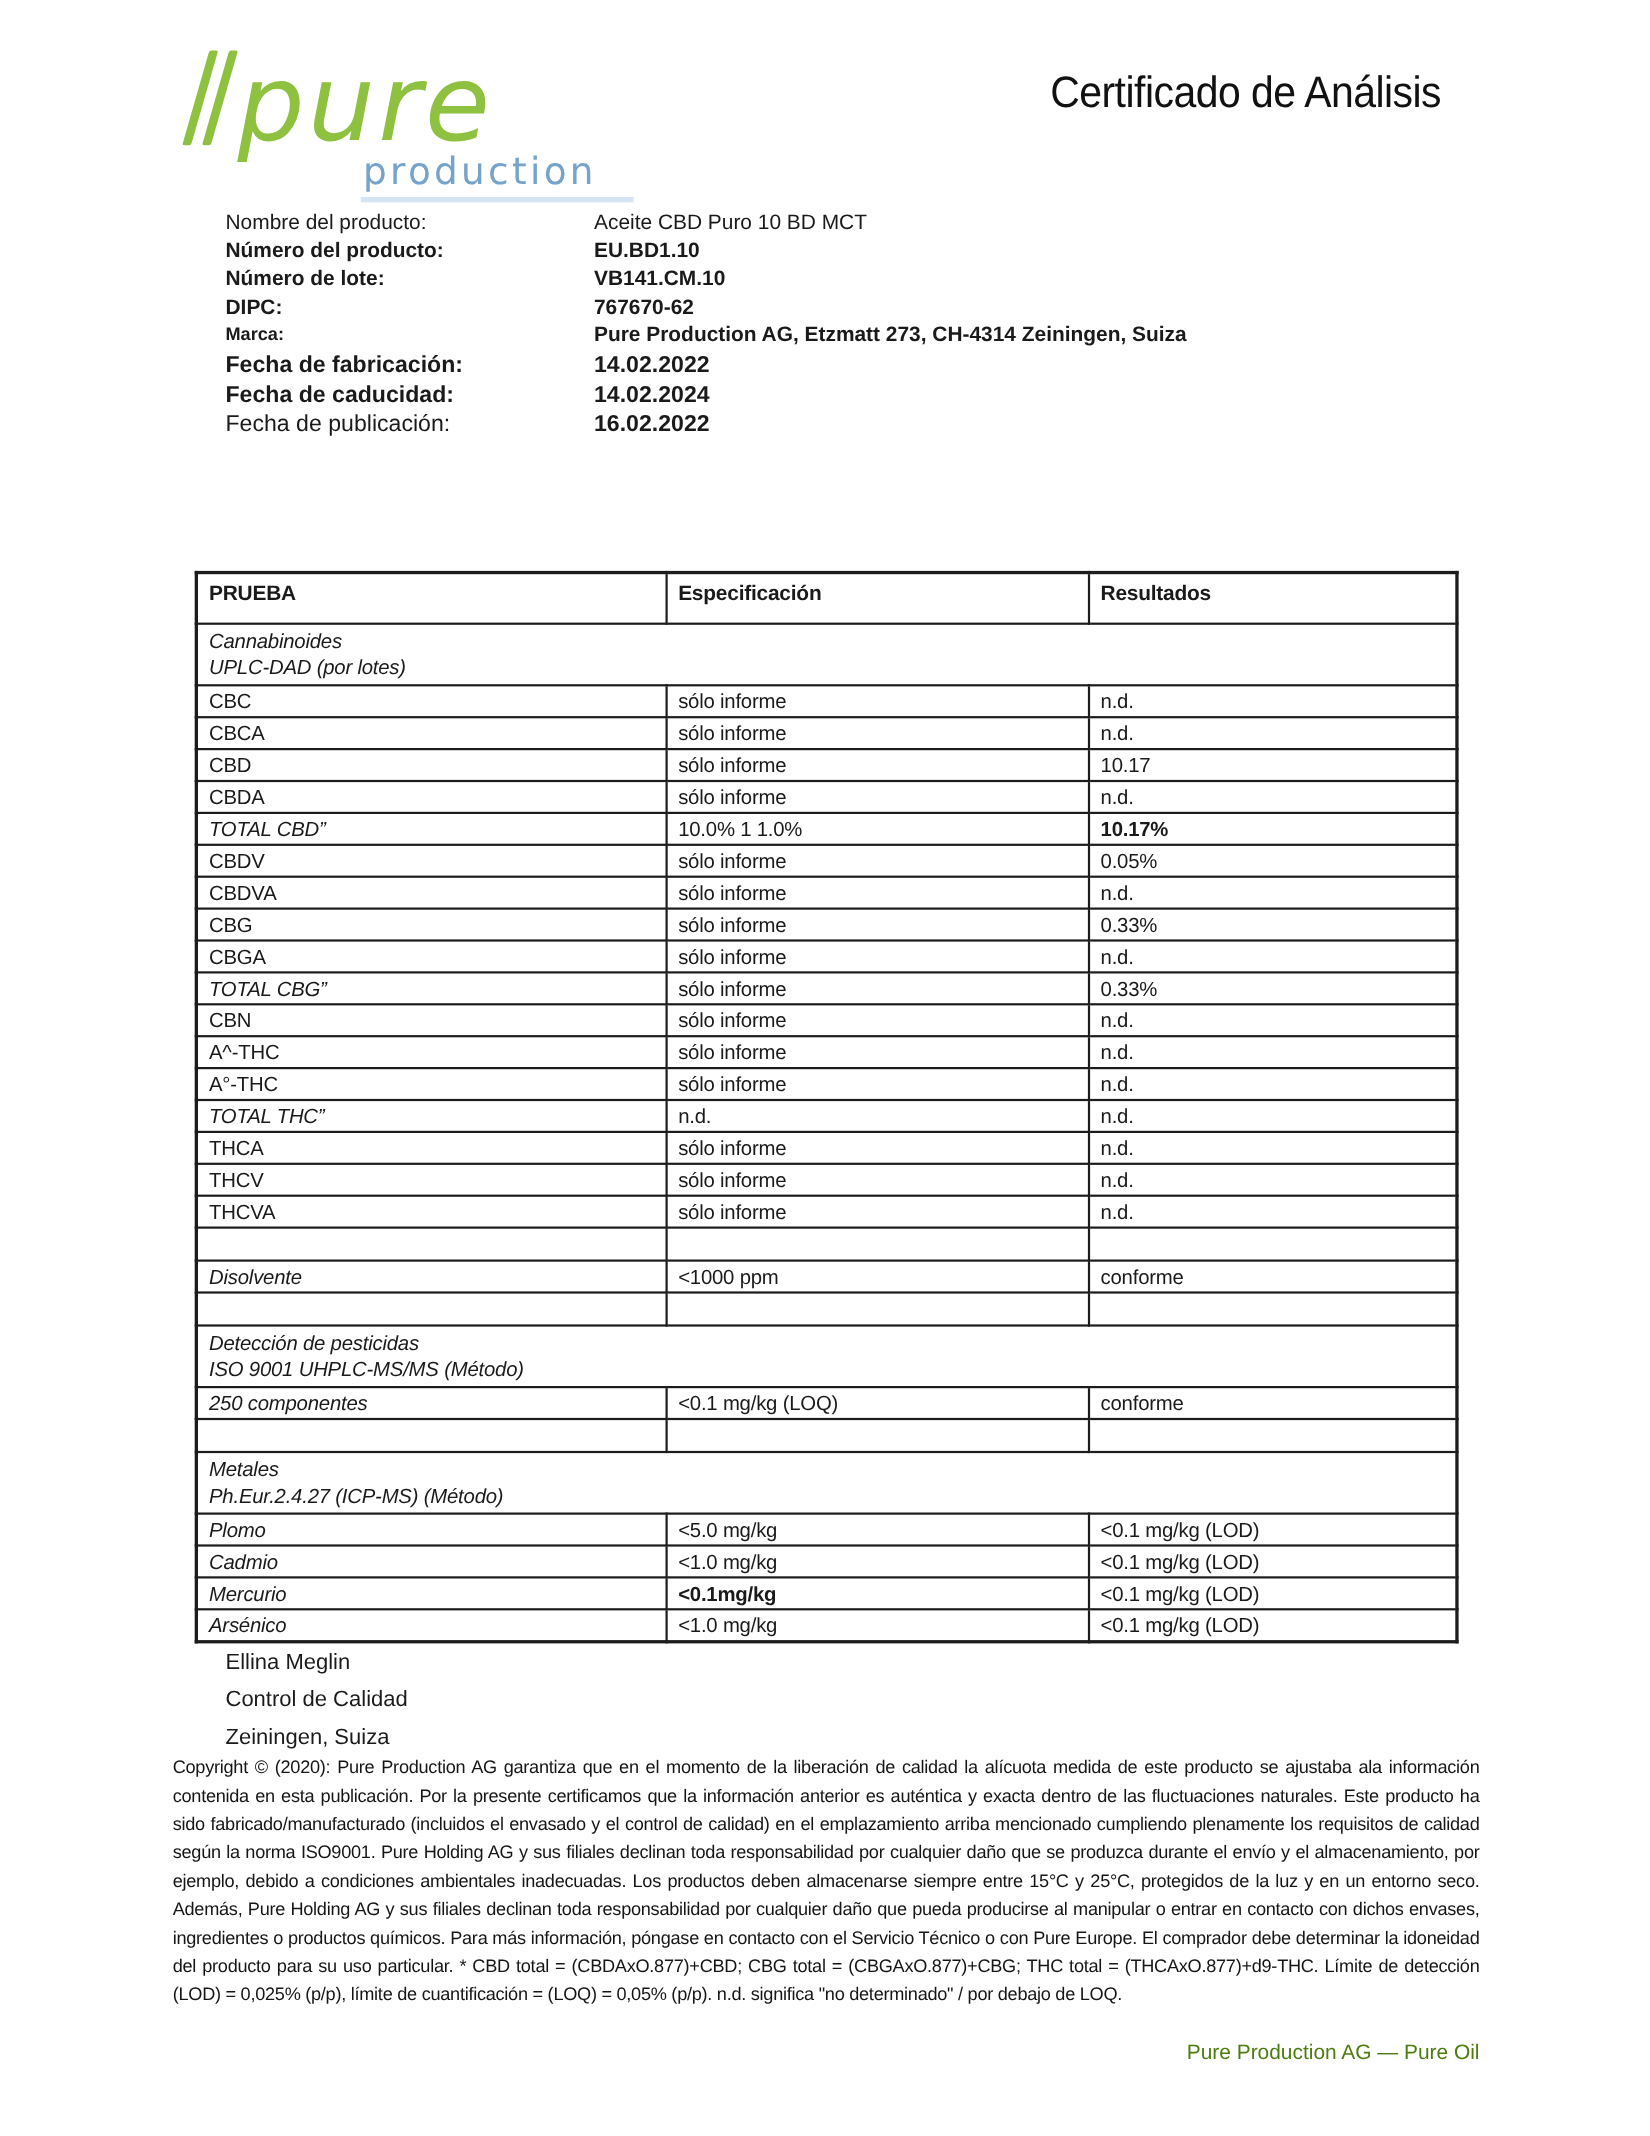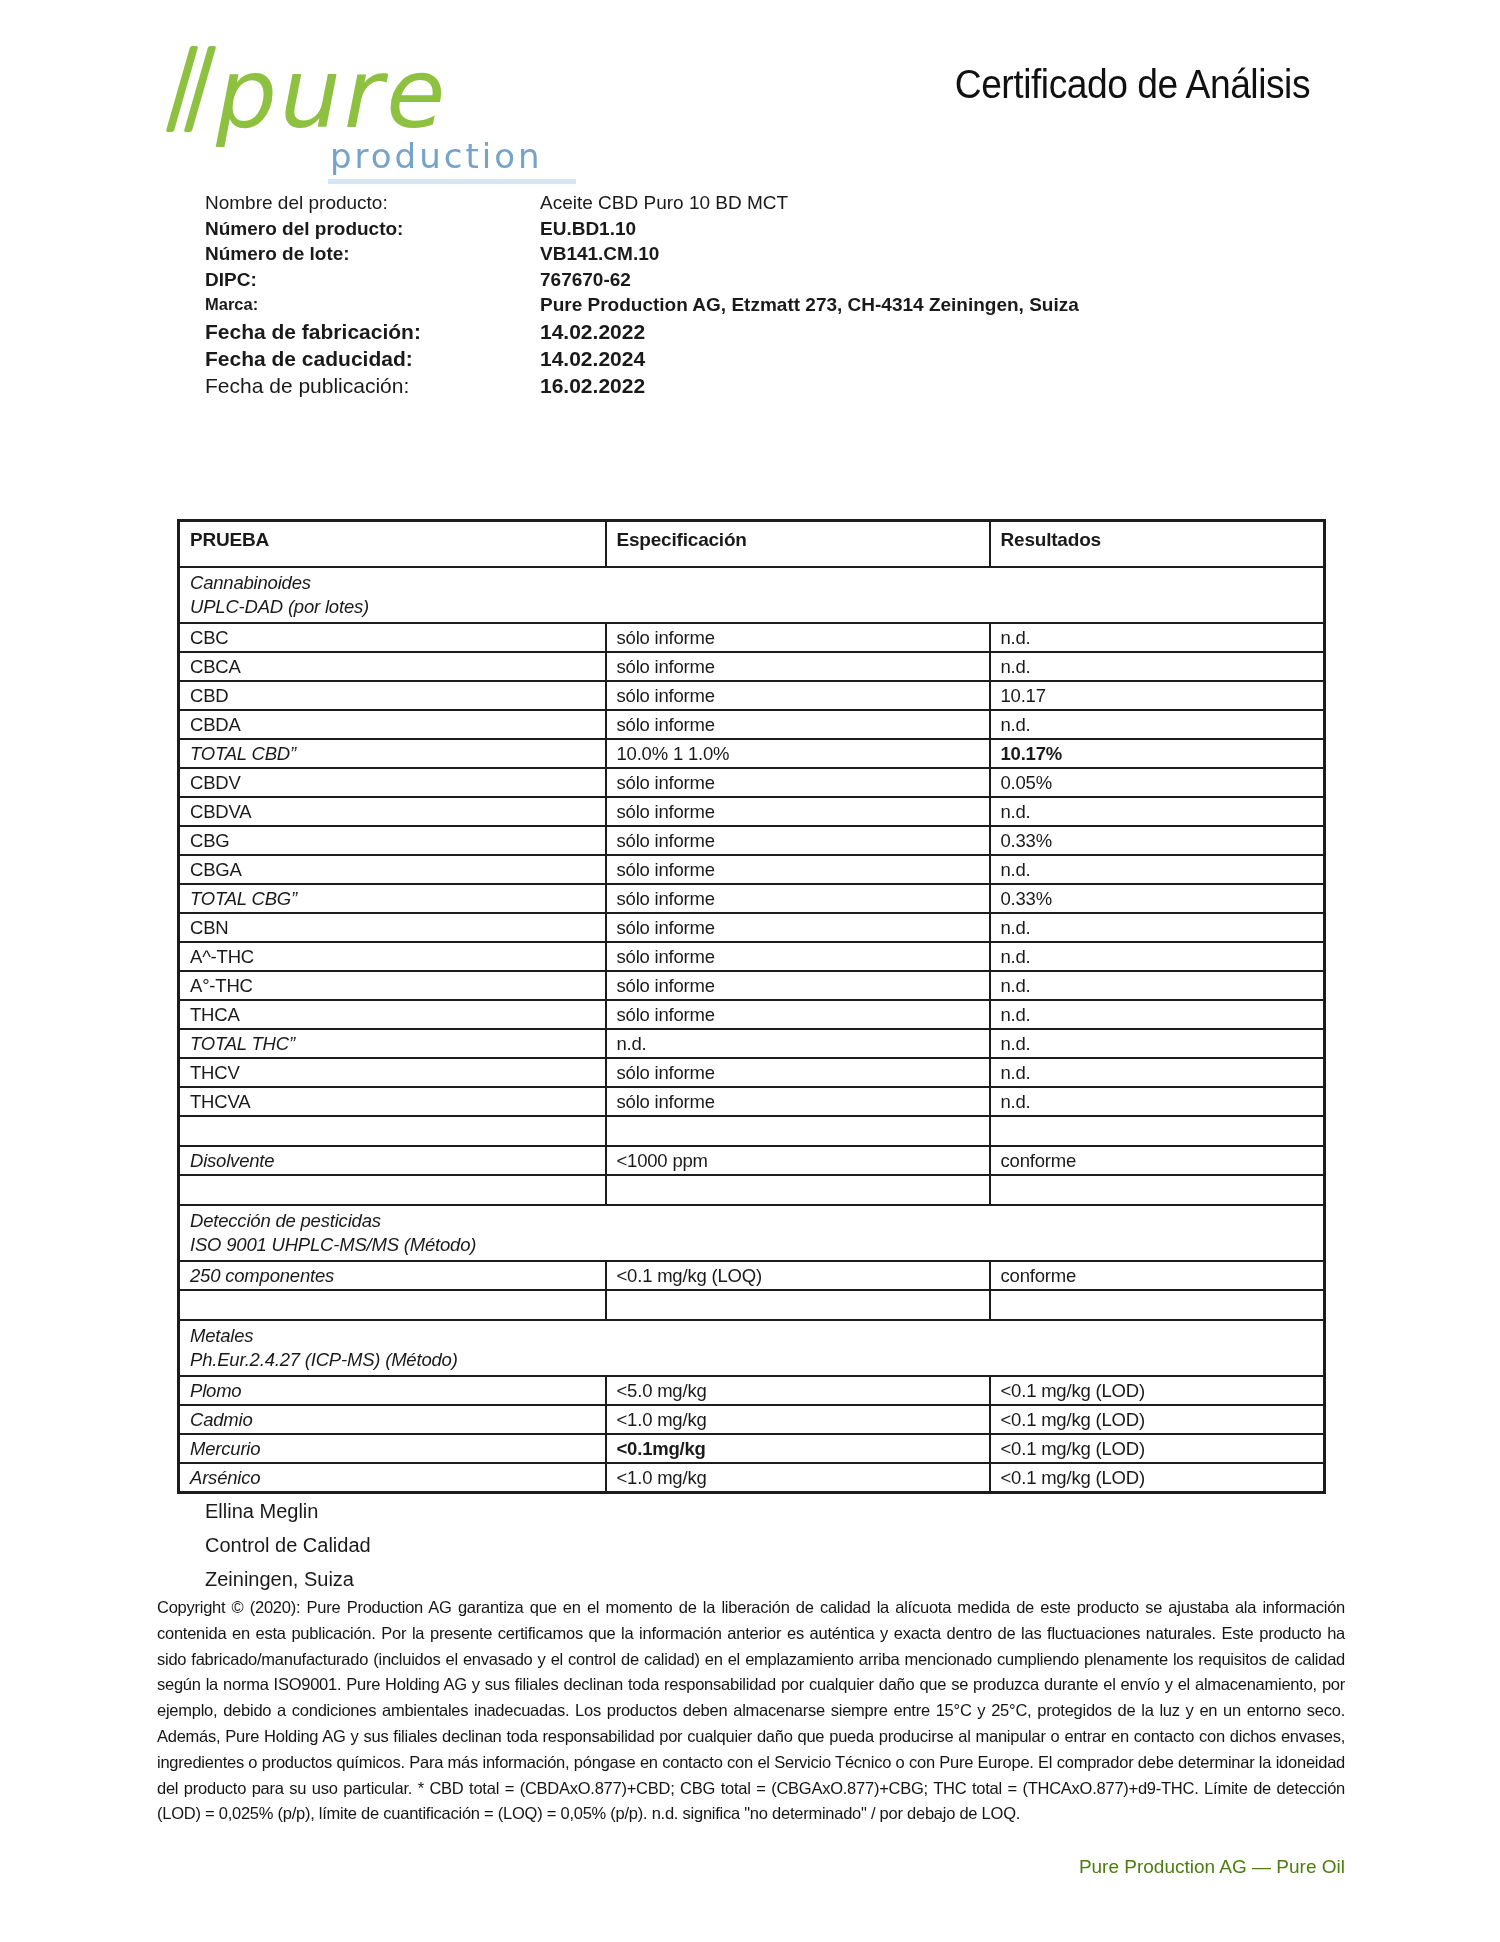--- a/index.html
+++ b/index.html
@@ -213,27 +213,27 @@
           <td class="">A^-THC</td>
           <td class="">sólo informe</td>
           <td class="">n.d.</td>
         </tr>
         <tr class="data-row">
           <td class="">A°-THC</td>
           <td class="">sólo informe</td>
           <td class="">n.d.</td>
         </tr>
         <tr class="data-row">
+          <td class="i">TOTAL THC”</td>
+          <td class="">n.d.</td>
+          <td class="">n.d.</td>
+        </tr>
+        <tr class="data-row">
           <td class="">THCA</td>
           <td class="">sólo informe</td>
-          <td class="">n.d.</td>
-        </tr>
-        <tr class="data-row">
-          <td class="i">TOTAL THC”</td>
-          <td class="">n.d.</td>
           <td class="">n.d.</td>
         </tr>
         <tr class="data-row">
           <td class="">THCV</td>
           <td class="">sólo informe</td>
           <td class="">n.d.</td>
         </tr>
         <tr class="data-row">
           <td class="">THCVA</td>
           <td class="">sólo informe</td>

